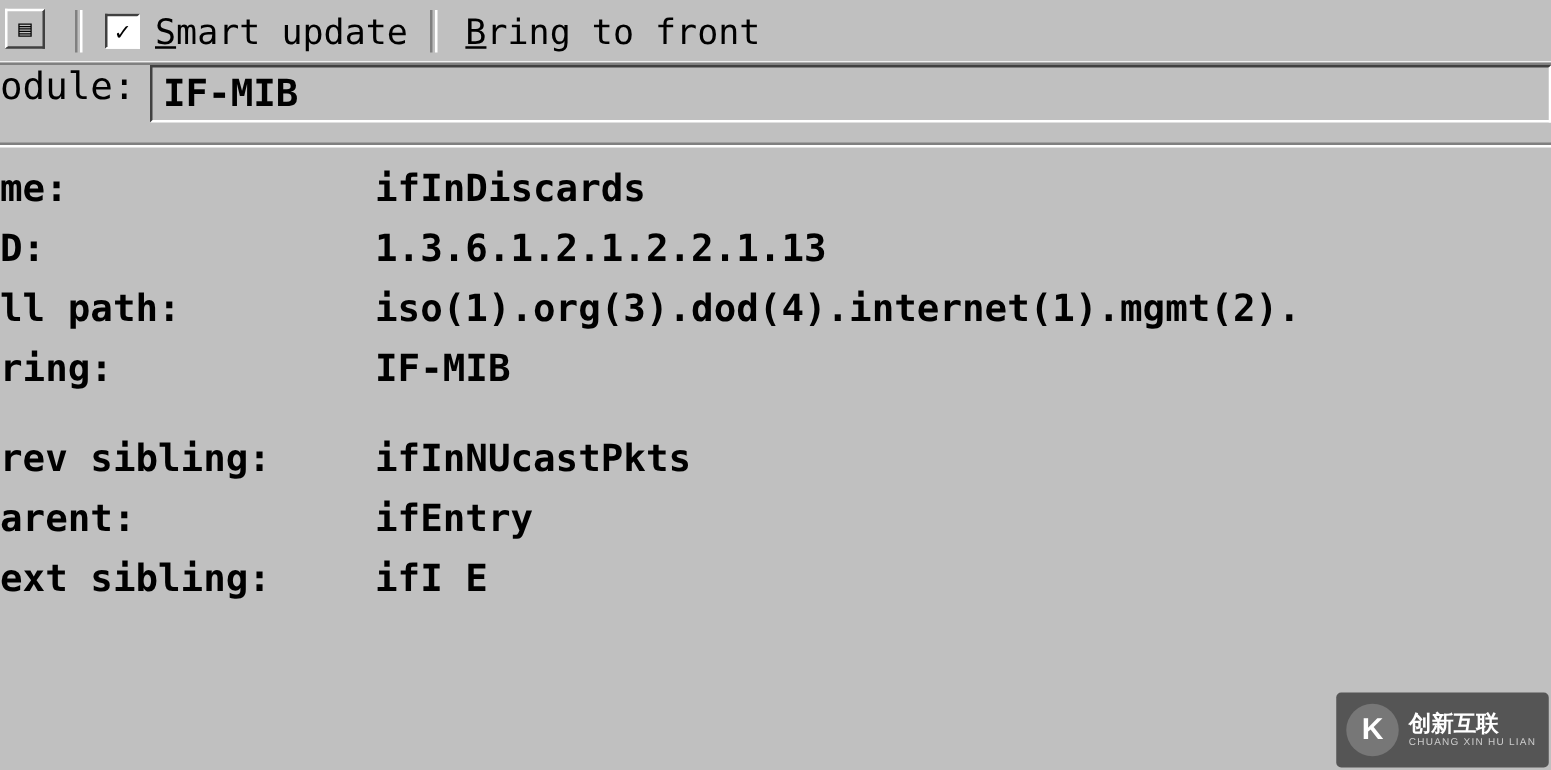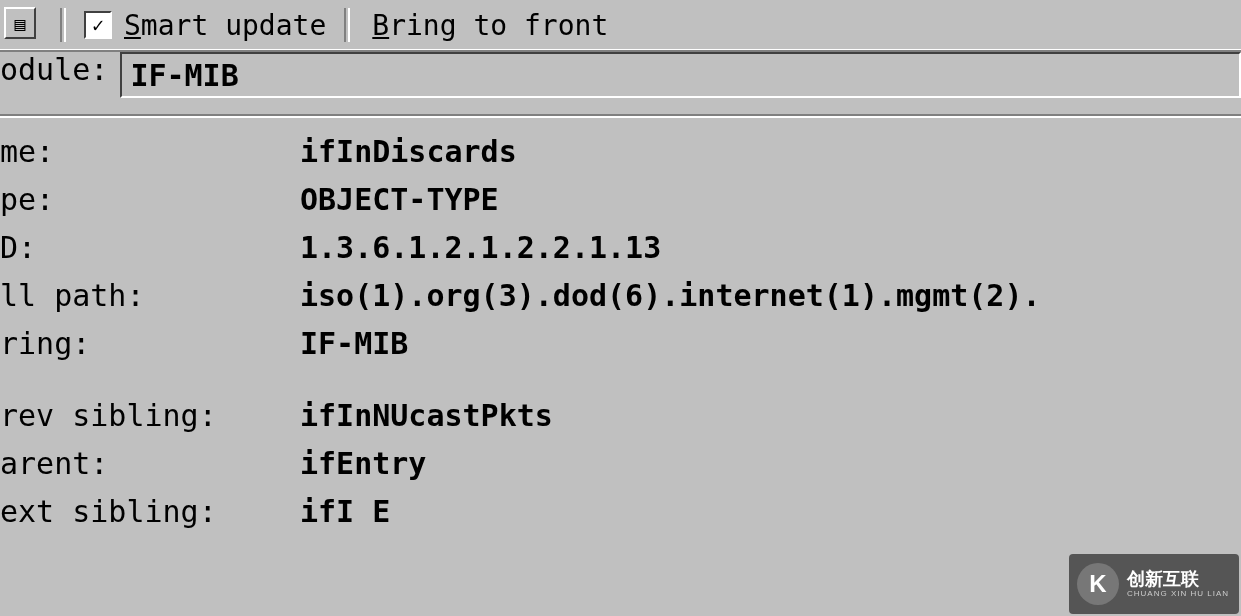--- a/index.html
+++ b/index.html
@@ -121,21 +121,21 @@
   .detail-row {
     display: flex;
     font-size: 30px;
     line-height: 48px;
     font-weight: bold;
   }
   .detail-label {
     width: 300px;
     padding-left: 0;
     color: #000;
-    font-weight: normal;
+    font-weight: bold;
   }
   .detail-value {
     flex: 1;
     color: #000;
     white-space: nowrap;
   }
   .gap-row { height: 24px; }
 
   
   .watermark {
@@ -197,33 +197,29 @@
     <input class="module-input" type="text" readonly="" value="IF-MIB" style="">
   </div>
 
   <div class="detail-panel">
 
     <div class="detail-row">
       <div class="detail-label">me:</div>
       <div class="detail-value">ifInDiscards</div>
     </div>
 
-    <div class="detail-row">
-      <div class="detail-label">pe:</div>
-      <div class="detail-value">OBJECT-TYPE</div>
-    </div>
 
     <div class="detail-row">
       <div class="detail-label">D:</div>
       <div class="detail-value">1.3.6.1.2.1.2.2.1.13</div>
     </div>
 
     <div class="detail-row">
       <div class="detail-label">ll path:</div>
-      <div class="detail-value">iso(1).org(3).dod(6).internet(1).mgmt(2).</div>
+      <div class="detail-value">iso(1).org(3).dod(4).internet(1).mgmt(2).</div>
     </div>
 
     <div class="detail-row">
       <div class="detail-label">ring:</div>
       <div class="detail-value">IF-MIB</div>
     </div>
 
     <div class="gap-row"></div>
 
     <div class="detail-row">

